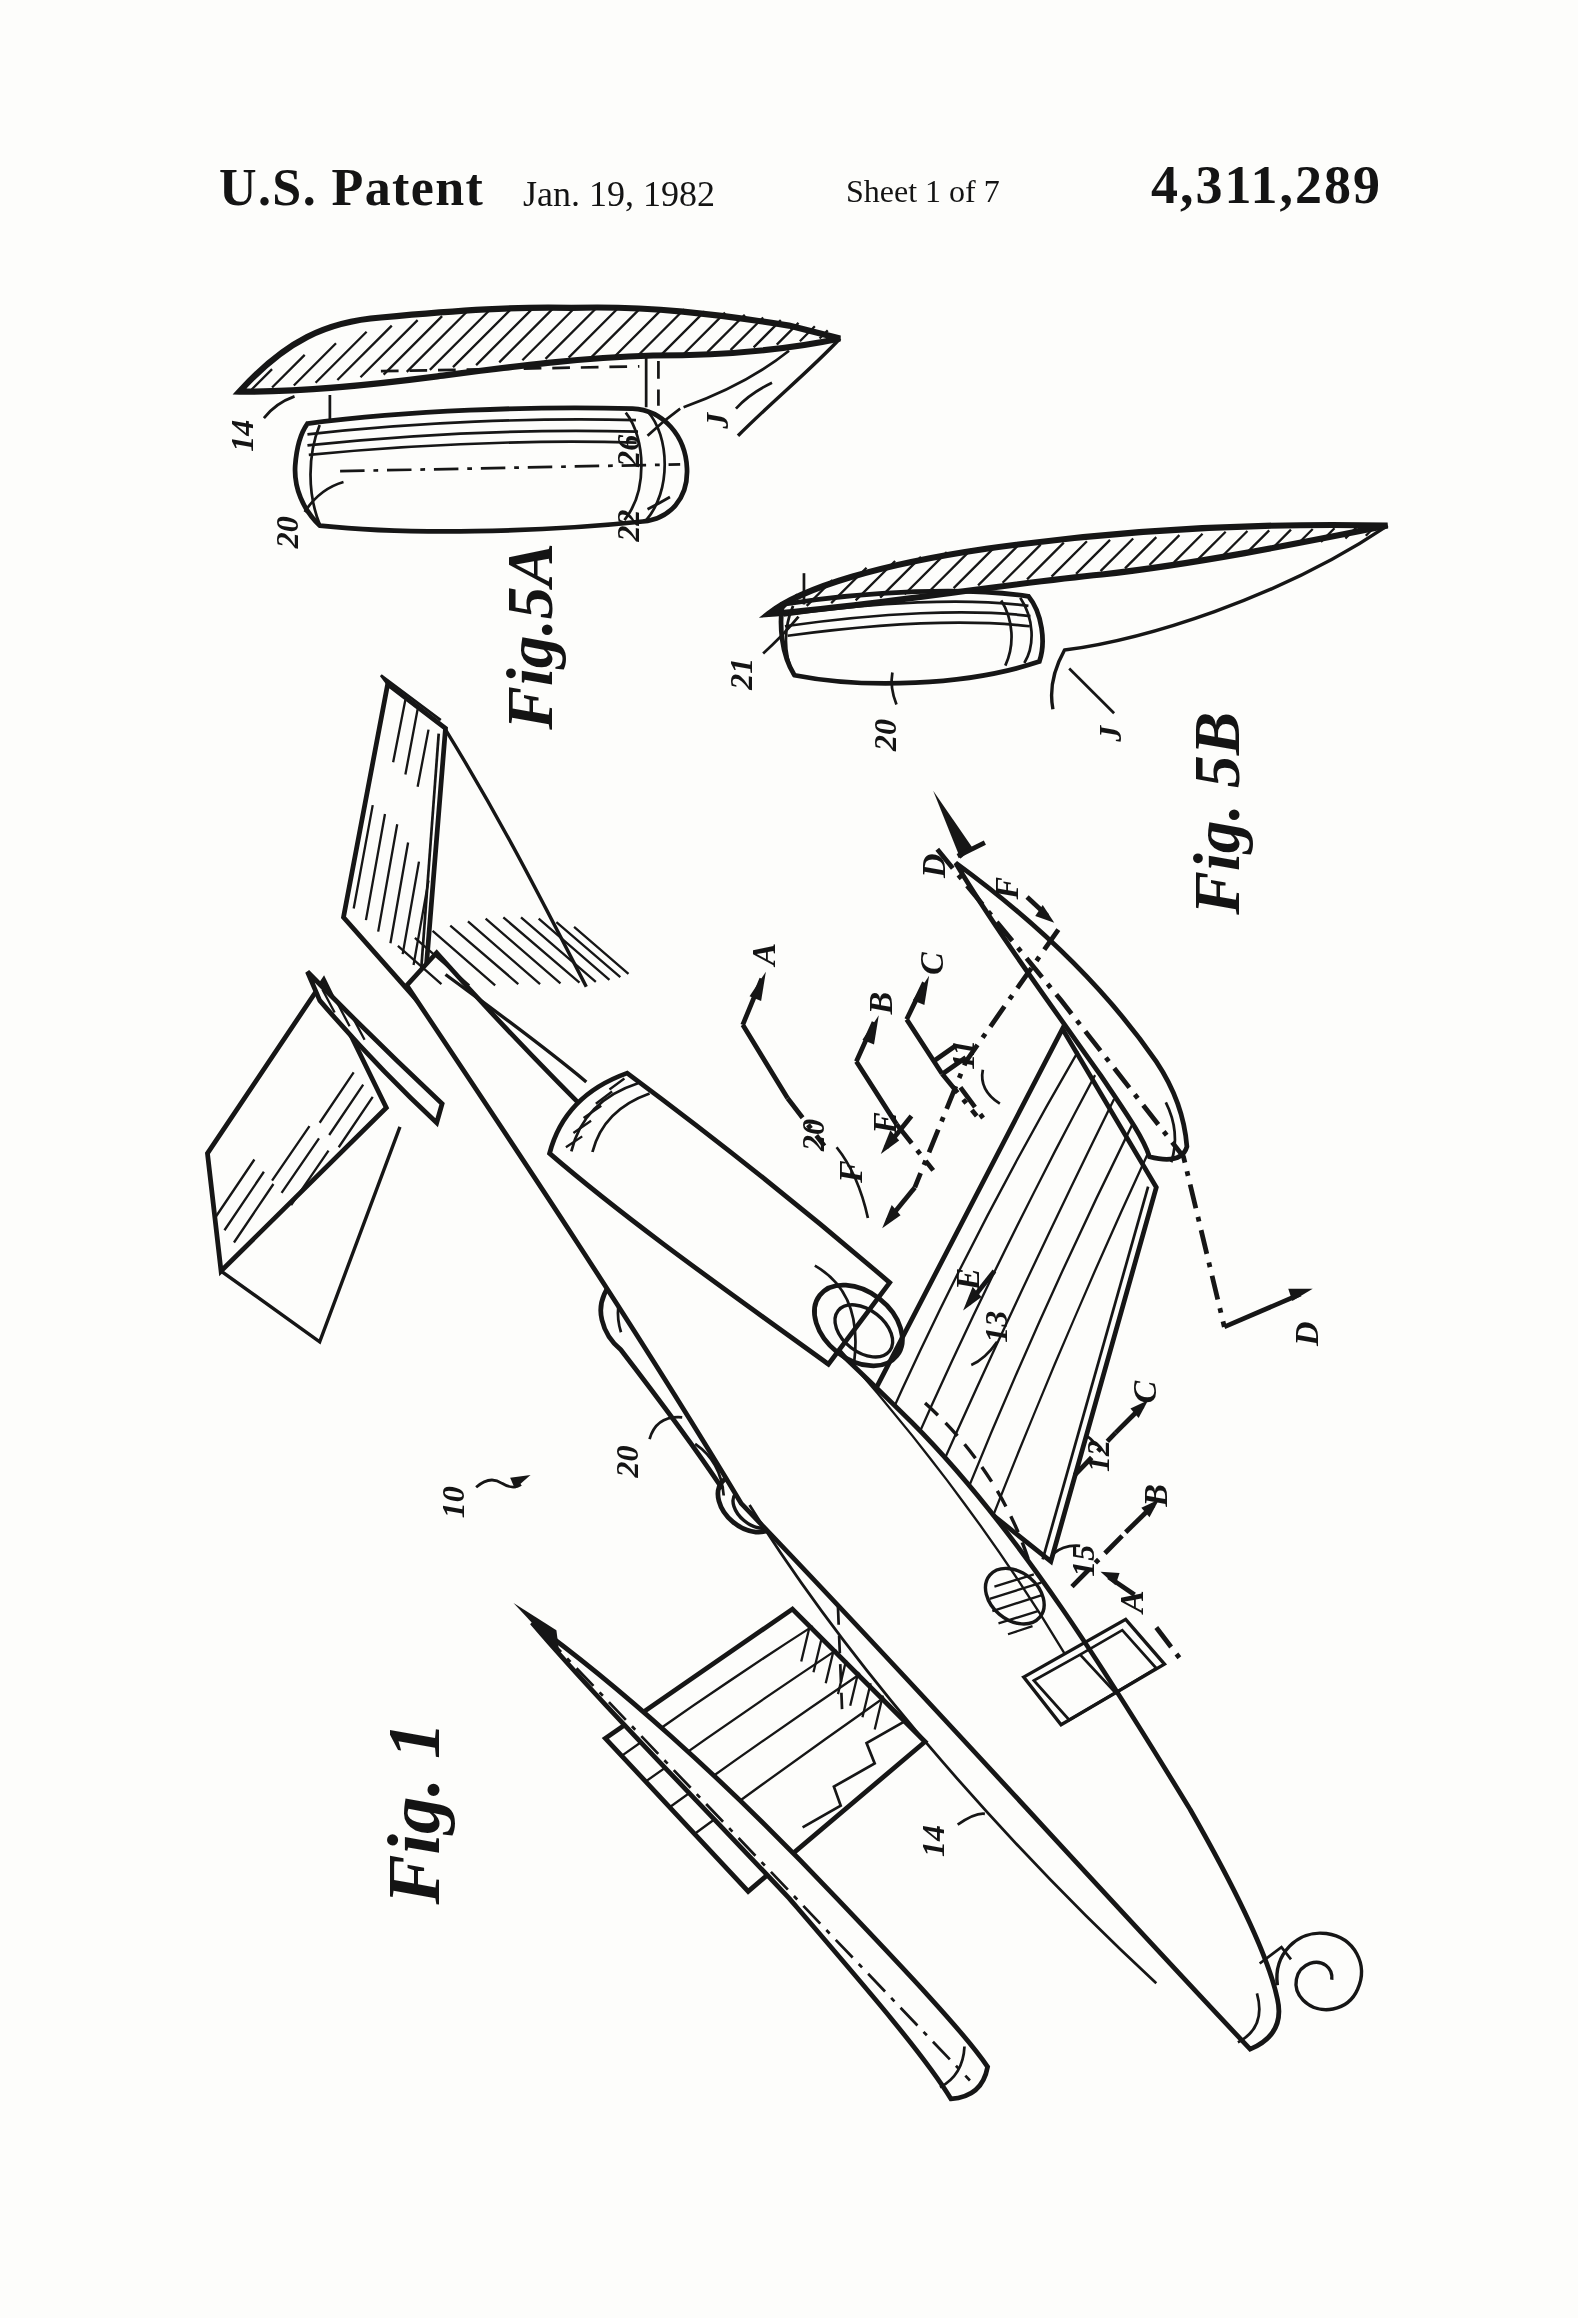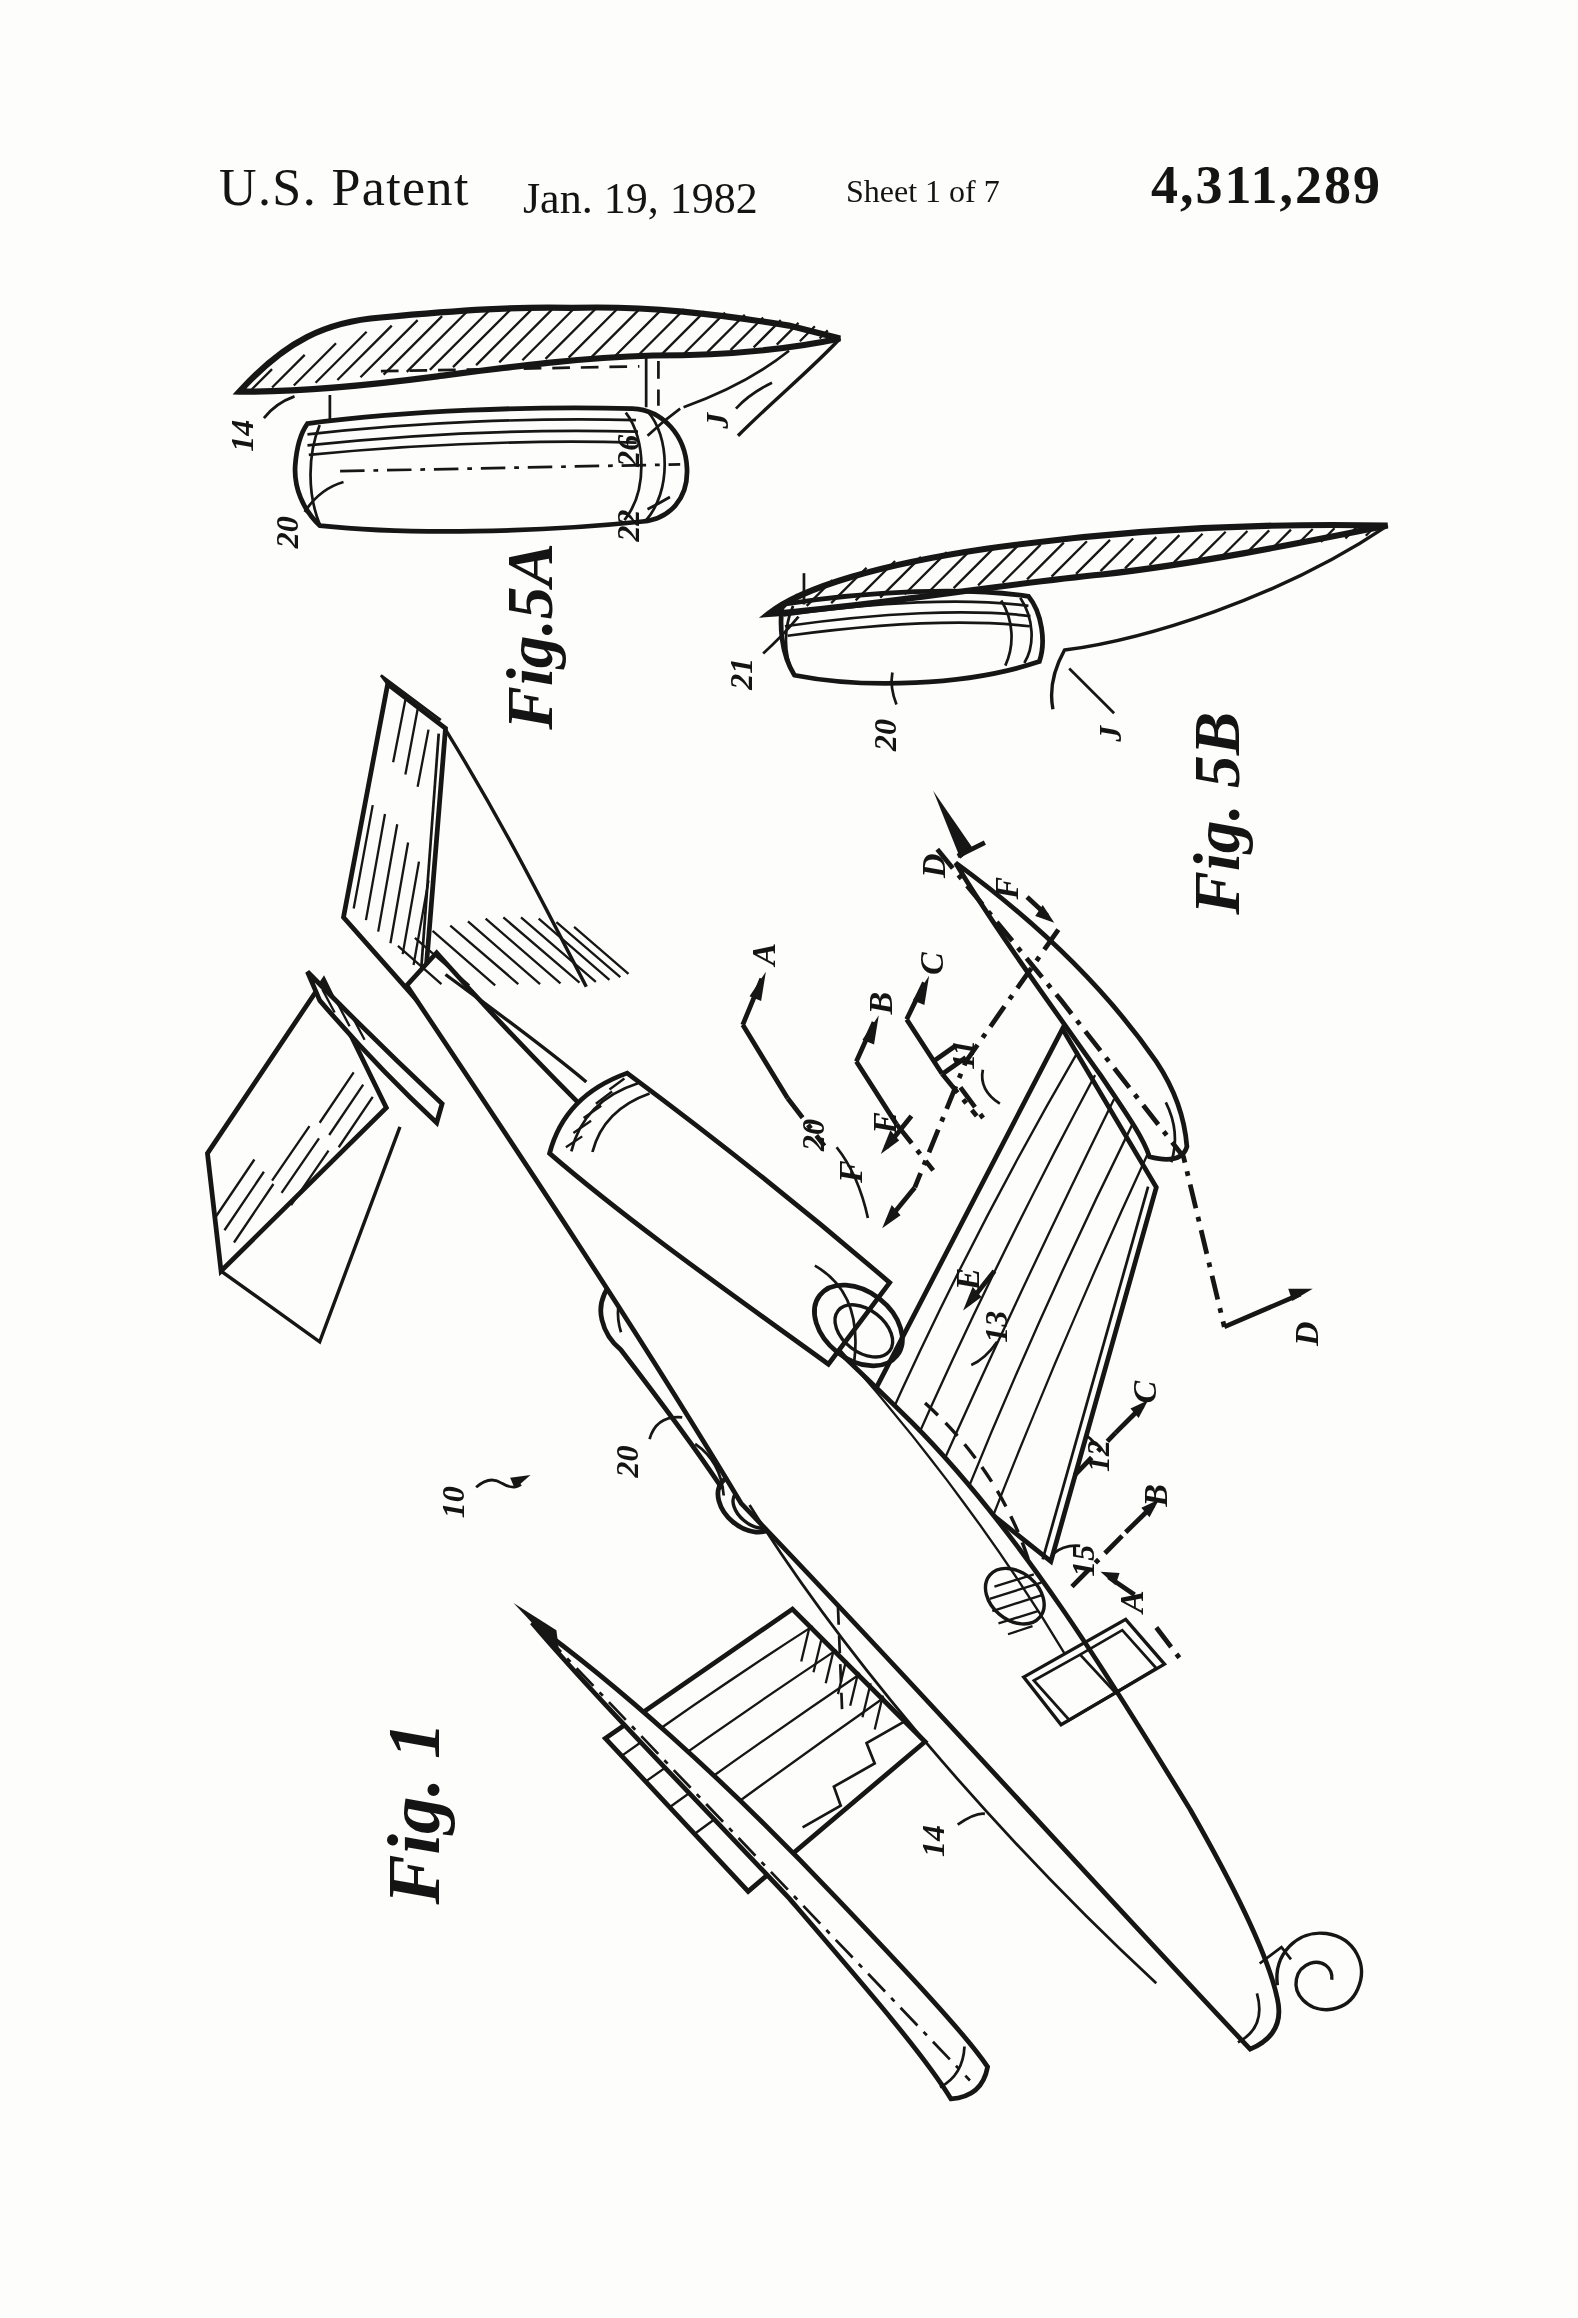--- a/index.html
+++ b/index.html
@@ -1,20 +1,20 @@
 <!DOCTYPE html>
 <html style="font-size:11px"><head>
 <meta charset="utf-8">
 <style>
   html,body{margin:0;padding:0;background:#e8e8e4;}
   .page{position:relative;width:1578px;height:2319px;background:#fdfdfb;overflow:hidden;
         font-family:"Liberation Serif", serif;color:#141414;}
   .hdr{position:absolute;top:0;left:0;width:100%;height:231px;}
-  .hdr-title{position:absolute;left:219px;top:158px;font-weight:normal;font-size:52px;letter-spacing:1.4px;}
-  .hdr-date{position:absolute;left:523px;top:173px;font-size:44px;}
+  .hdr-title{position:absolute;left:219px;top:158px;font-weight:bold;font-size:52px;letter-spacing:1.4px;}
+  .hdr-date{position:absolute;left:523px;top:173px;font-size:36px;}
   .hdr-sheet{position:absolute;left:846px;top:173px;font-size:32px;font-family:Liberation Serif, serif;}
   .hdr-num{position:absolute;left:1151px;top:154px;font-weight:bold;font-size:54px;letter-spacing:2px;}
   svg{position:absolute;left:0;top:0;}
   svg text{font-family:"Liberation Serif", serif;font-style:italic;fill:#141414;}
   .ref{font-size:47px;font-weight:600;}
   .sec{font-size:50px;font-weight:700;}
   .cap{font-size:96px;font-weight:700;}
   .cap1{font-size:110px;font-weight:700;}
   .ln{stroke:#161616;fill:none;}
   .w7{stroke-width:7px;} .w5{stroke-width:5px;} .w4{stroke-width:4px;} .w3{stroke-width:3.4px;}

